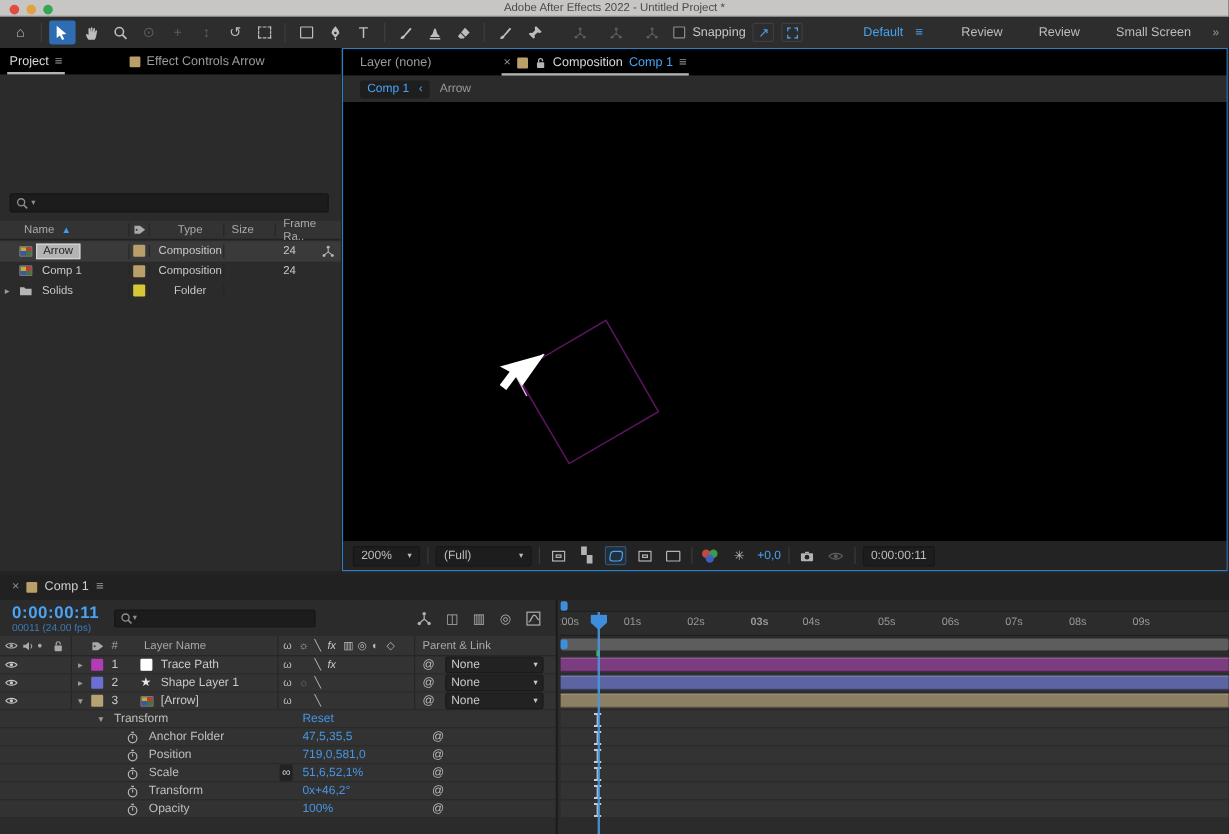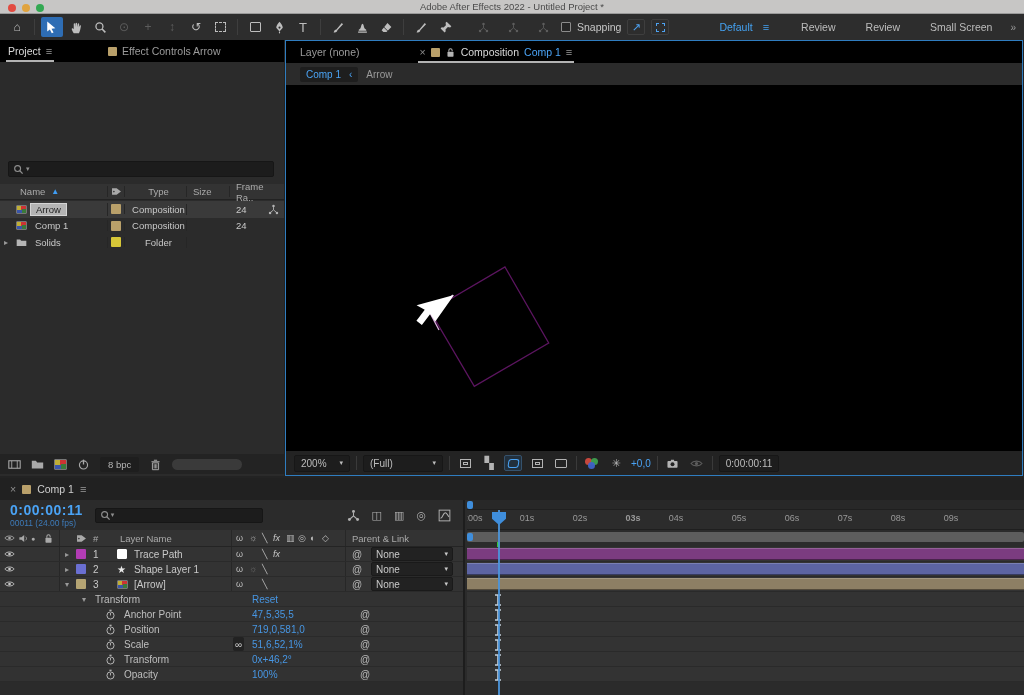--- a/index.html
+++ b/index.html
@@ -421,37 +421,20 @@
         </div>
         <div class="c-tag">
             <span class="lbl" style="background:#d7c738;"></span>
           </div>
         <div class="c-type"><span>Folder</span></div>
         <div class="c-size"></div>
         <div class="c-fr"></div>
       </div>
     </div>
 
-    <div class="proj-footer">
-      <svg class="ic">
-          <use href="#i-film"></use>
-        </svg>
-      <svg class="ic">
-          <use href="#i-folder"></use>
-        </svg>
-      <span class="compicon" style="width:13px;height:11px;"></span>
-      <svg class="ic">
-          <use href="#i-power"></use>
-        </svg>
-      <span class="bpc">8 bpc</span>
-      <svg class="ic">
-          <use href="#i-trash"></use>
-        </svg>
-      <span class="pill"></span>
-    </div>
   </div>
 
   <div class="comp-panel">
     <div class="tabbar">
       <div class="tab" style="padding-left:14px;">
         <span>Layer (none)</span>
       </div>
       <div class="tab active" style="margin-left:44px;">
         <span style="color:#8f8f8f;">×</span>
         <span class="tansq" style="background: rgb(185, 160, 106);"></span>
@@ -701,21 +684,21 @@
           <span class="t-grp">Transform</span>
           <span class="t-reset bluev">Reset</span>
         </div>
 
         <div class="lrow tr">
           <span class="t-watch">
               <svg class="ic s11" style="color:#b9b9b9;">
                 <use href="#i-watch"></use>
               </svg>
             </span>
-          <span class="t-name">Anchor Point</span>
+          <span class="t-name">Anchor Folder</span>
           <span class="t-val bluev">47,5,35,5</span>
           <span class="t-pick swg" style="font-size:10px;">@</span>
         </div>
 
         <div class="lrow tr">
           <span class="t-watch">
               <svg class="ic s11" style="color:#b9b9b9;">
                 <use href="#i-watch"></use>
               </svg>
             </span>

